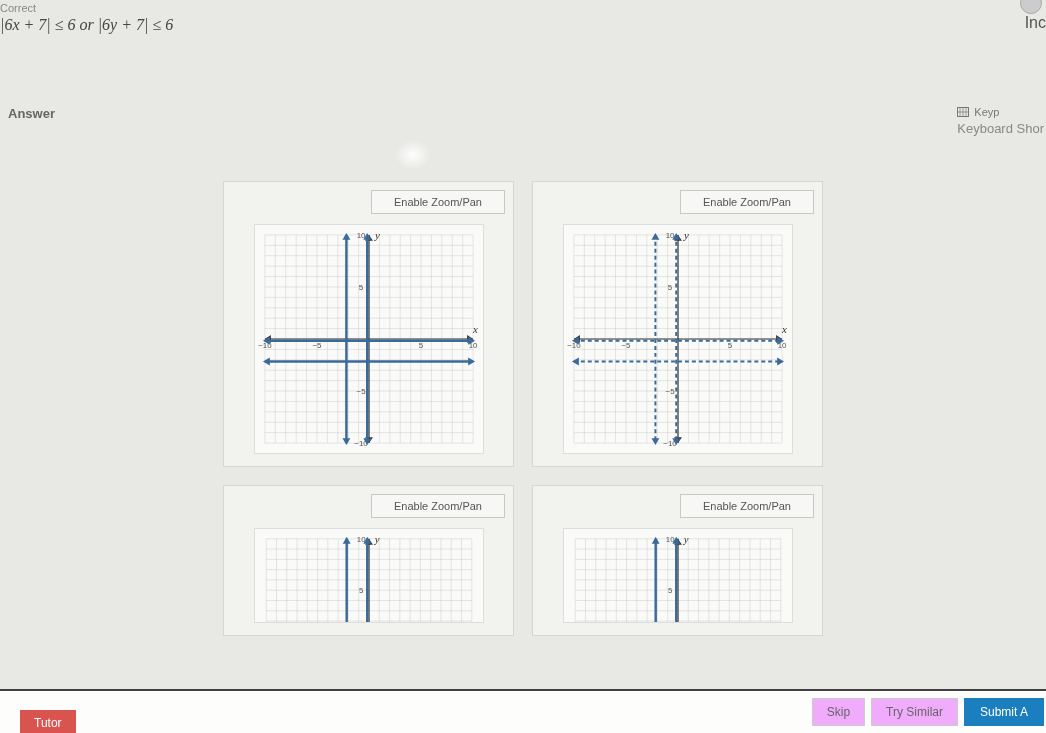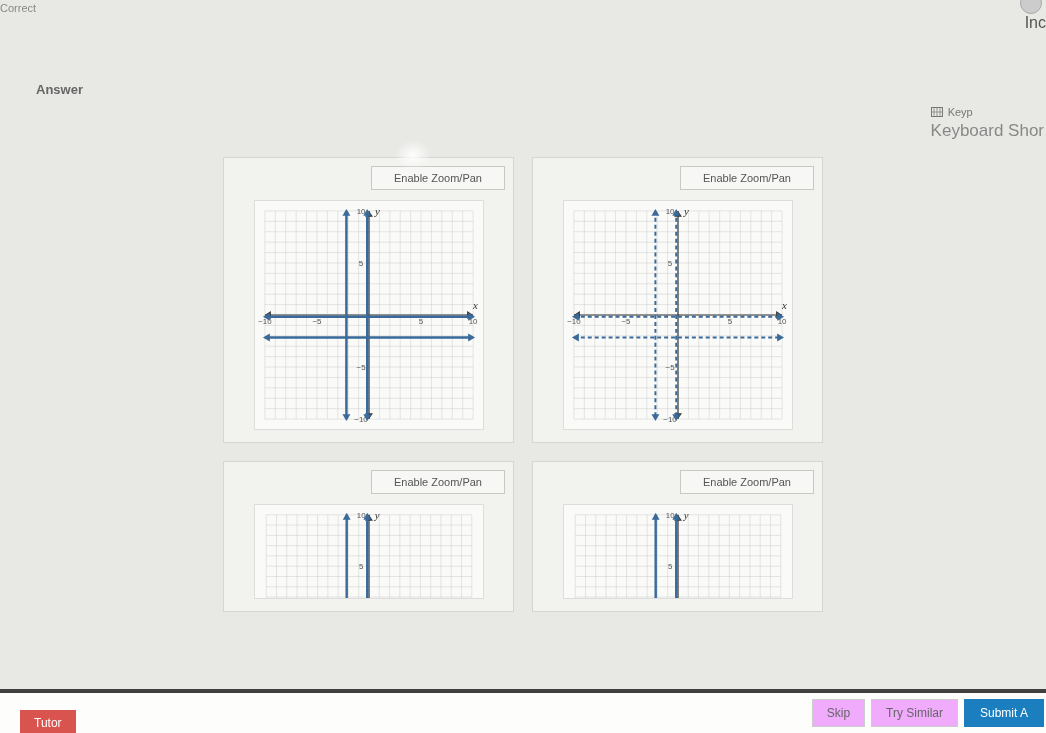--- a/index.html
+++ b/index.html
@@ -41,22 +41,22 @@
       border: 1px solid #aaa;
     }
     .inequality {
       font-family: "Times New Roman", serif;
       font-size: 16px;
       color: #444;
       margin-top: 2px;
       font-style: italic;
     }
     .answer-section {
-      padding: 0 36px;
-      margin-top: 32px;
+      padding: 0 8px;
+      margin-top: 56px;
     }
     .answer-header {
       font-size: 13px;
       font-weight: 600;
       color: #666;
       margin-bottom: 4px;
     }
     .keypad-area {
       position: absolute;
       right: 2px;
@@ -64,21 +64,21 @@
       text-align: left;
       font-size: 11px;
       color: #777;
     }
     .keypad-icon { 
       display: inline-block;
       vertical-align: middle;
       margin-right: 2px;
     }
     .keypad-label { display: inline-block; }
-    .kb-short { font-size: 17px; color: #888; margin-top:2px; }
+    .kb-short { font-size: 13px; color: #888; margin-top:2px; }
     .graphs-grid {
       display: grid;
       grid-template-columns: 1fr 1fr;
       grid-gap: 18px;
       width: 600px;
       margin: 60px auto 0;
     }
     .graph-card {
       background: #f2f2ef;
       border: 1px solid #d5d5d2;
@@ -101,21 +101,21 @@
       background: #fafaf8;
       border: 1px solid #ddd;
     }
     .bottom-bar {
       position: absolute;
       bottom: 0;
       left: 0;
       right: 0;
       height: 44px;
       background: #fdfdfc;
-      border-top: 4px solid #404040;
+      border-top: 2px solid #404040;
       display: flex;
       align-items: center;
       justify-content: flex-end;
       padding: 0 2px;
       gap: 6px;
       margin-top: 24px;
     }
     .tutor-btn {
       position: absolute;
       left: 20px;
@@ -166,20 +166,21 @@
       height: 30px;
       background: radial-gradient(ellipse at center, rgba(255,255,255,0.95) 0%, rgba(255,255,255,0) 70%);
       pointer-events: none;
     }
   </style>
 </head>
 <body>
 
 <div class="top-bar">
   <div class="top-status">Correct</div>
+  <div class="inequality">|6x + 7| ≤ 6 or |6y + 7| ≤ 6</div>
   <div class="avatar-circle"></div>
   <div class="top-right-label" style="top:14px; right:0;">Inc</div>
 </div>
 
 <div class="answer-section">
   <div class="answer-header">Answer</div>
 </div>
 
 <div class="keypad-area">
   <div>

